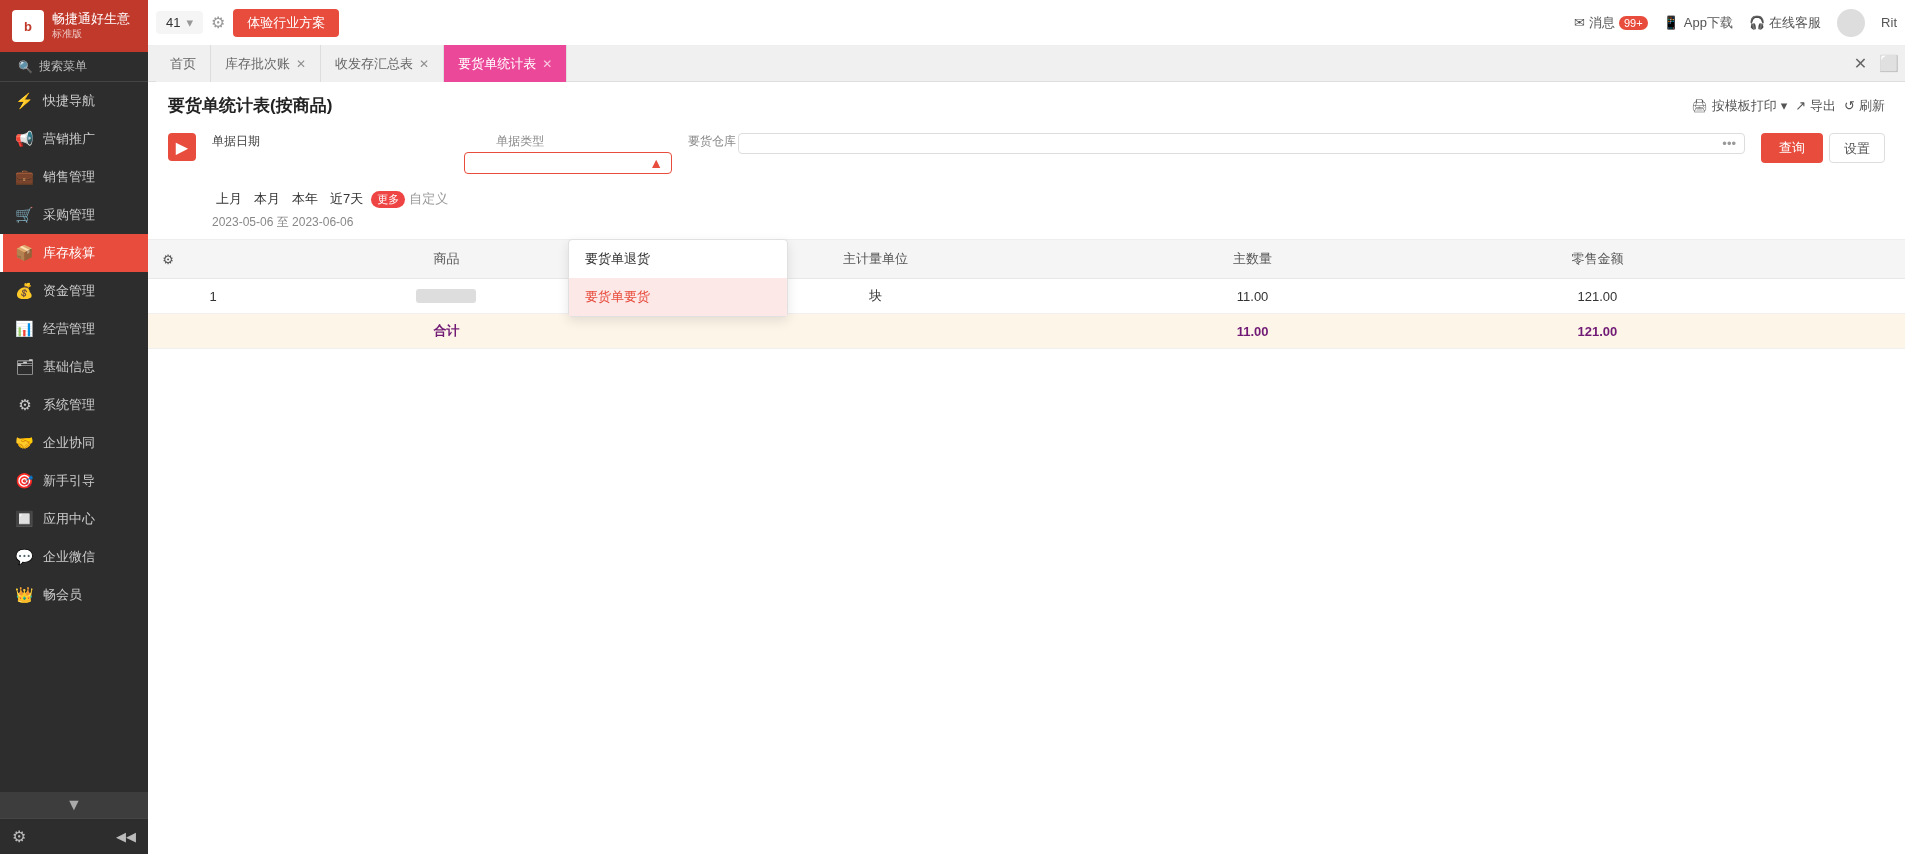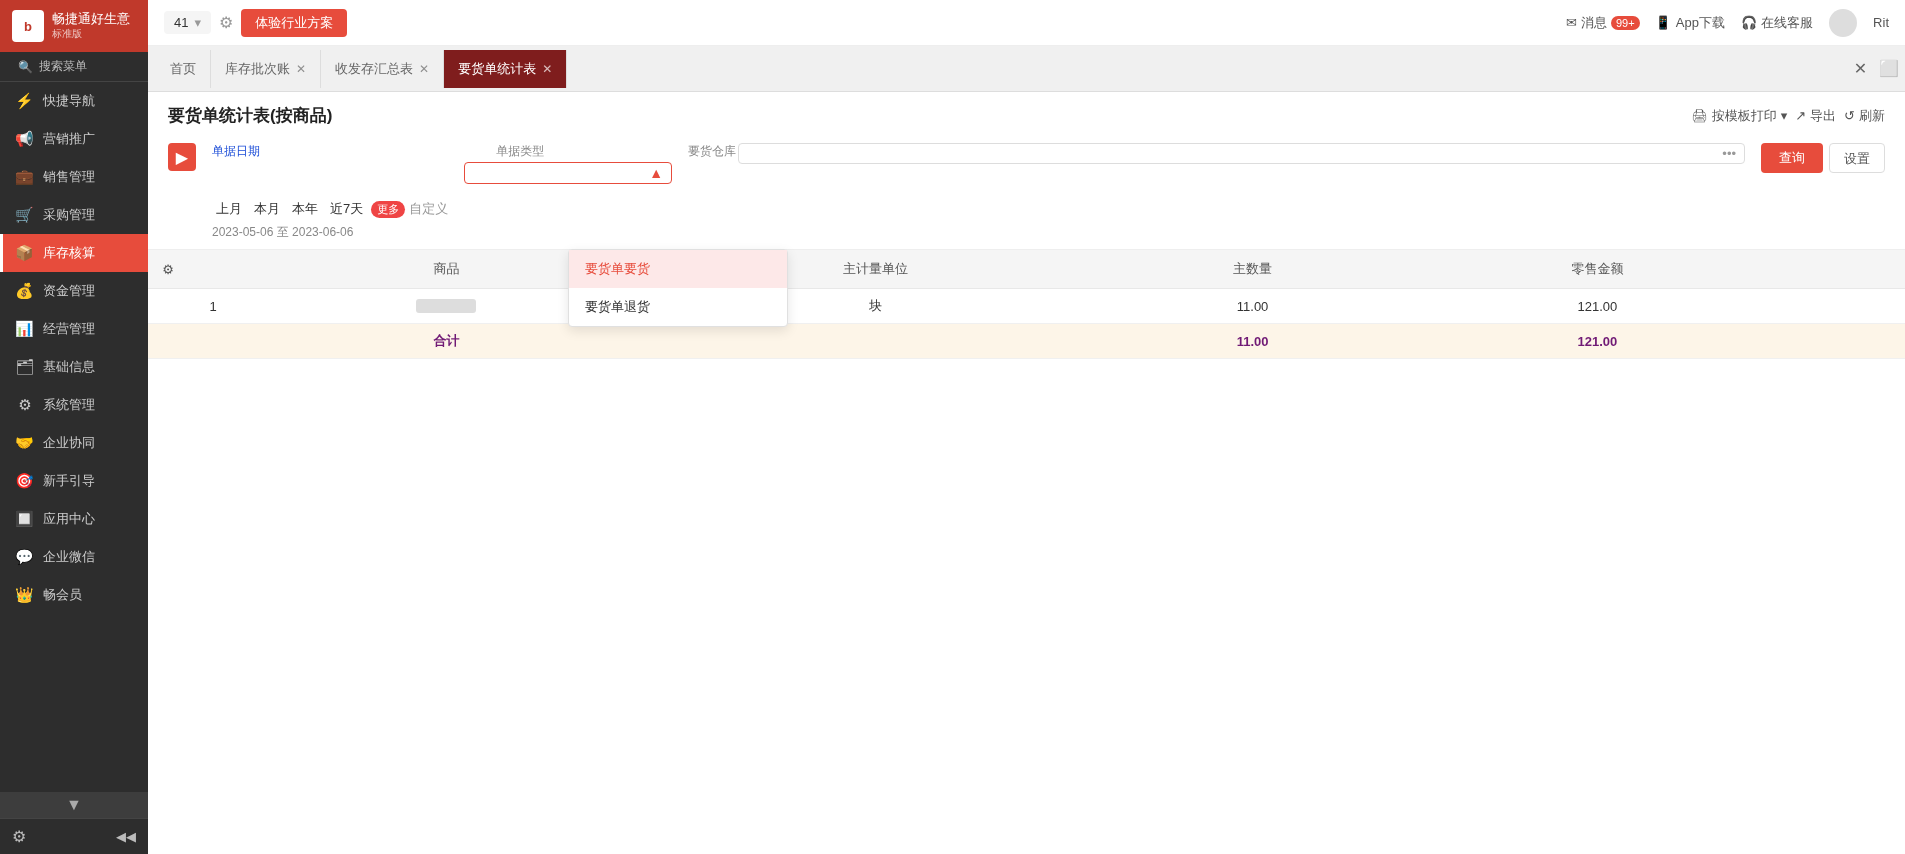--- a/index.html
+++ b/index.html
@@ -74,21 +74,21 @@
       width: 100%; background: #3d3d3d; border: none; color: #aaa; padding: 4px; cursor: pointer; font-size: 16px;
     }
 
     
     .main { flex: 1; display: flex; flex-direction: column; overflow: hidden; }
 
     
     .topbar {
       display: flex; align-items: center;
       background: #fff;
-      padding: 0 16px;
+      padding: 0 8px;
       height: 46px;
       border-bottom: 1px solid #eee;
       flex-shrink: 0;
     }
     .topbar-left { display: flex; align-items: center; flex: 1; }
     .topbar-store {
       display: flex; align-items: center;
       background: #f5f5f5; border-radius: 4px;
       padding: 4px 10px; cursor: pointer;
       color: #333; font-size: 13px;
@@ -104,35 +104,35 @@
     .topbar-right-item { display: flex; align-items: center; gap: 4px; cursor: pointer; font-size: 13px; }
     .badge { background: #e74c3c; color: #fff; border-radius: 10px; padding: 1px 5px; font-size: 11px; }
     .avatar { width: 28px; height: 28px; background: #ddd; border-radius: 50%; }
 
     
     .tabs-bar {
       display: flex; align-items: center;
       background: #f0f0f0;
       border-bottom: 1px solid #ddd;
       flex-shrink: 0;
-      height: 46px;
+      height: 36px;
       padding-left: 8px;
     }
     .tab {
       display: flex; align-items: center;
       padding: 0 14px;
       height: 38px;
       cursor: pointer;
       color: #666;
       font-size: 13px;
       border-right: 1px solid #ddd;
       background: #f0f0f0;
       white-space: nowrap;
     }
-    .tab.active { background: #7f1d1d; color: #fff; }
+    .tab.active { background: #ec4899; color: #fff; }
     .tab .tab-close { margin-left: 6px; font-size: 12px; opacity: 0.7; }
     .tab-actions { display: flex; align-items: center; margin-left: auto; }
     .tab-action-btn { background: none; border: none; cursor: pointer; font-size: 16px; color: #666; padding: 0 6px; }
 
     
     .page-content { flex: 1; overflow: auto; background: #fff; padding: 0; }
 
     
     .page-header {
       display: flex; align-items: center; justify-content: space-between;
@@ -165,21 +165,21 @@
     }
     .filter-toggle {
       width: 28px; height: 28px;
       background: #e74c3c; color: #fff;
       border: none; cursor: pointer;
       border-radius: 4px; font-size: 16px;
       display: flex; align-items: center; justify-content: center;
       flex-shrink: 0;
     }
     .filter-group { display: flex; align-items: flex-start; flex-direction: column; gap: 2px; }
-    .filter-label { color: #1d4ed8; font-size: 12px; }
+    .filter-label { color: #404040; font-size: 12px; }
     .filter-date-btns { display: flex; align-items: center; gap: 4px; margin-top: 36px; }
     .filter-date-btn {
       background: none; border: none; cursor: pointer;
       color: #333; font-size: 13px; padding: 2px 4px;
     }
     .filter-date-btn.more {
       background: #ef4444; color: #fff;
       border-radius: 10px; padding: 1px 6px; font-size: 11px;
     }
     .filter-date-custom { color: #999; font-size: 13px; cursor: pointer; }
@@ -454,22 +454,22 @@
           <span class="filter-warehouse-dots">•••</span>
         </div>
       </div>
 
       <div class="filter-actions">
         <button class="btn-query">查询</button>
         <button class="btn-settings">设置</button>
       </div>
 
       <div class="dropdown-menu" id="type-dropdown">
+          <div class="dropdown-item">要货单退货</div>
           <div class="dropdown-item selected">要货单要货</div>
-          <div class="dropdown-item">要货单退货</div>
         </div>
     </div>
 
     <div class="table-container">
       <table>
         <thead>
           <tr>
             <th style="width:40px;">
               <span>⚙</span>
             </th>

